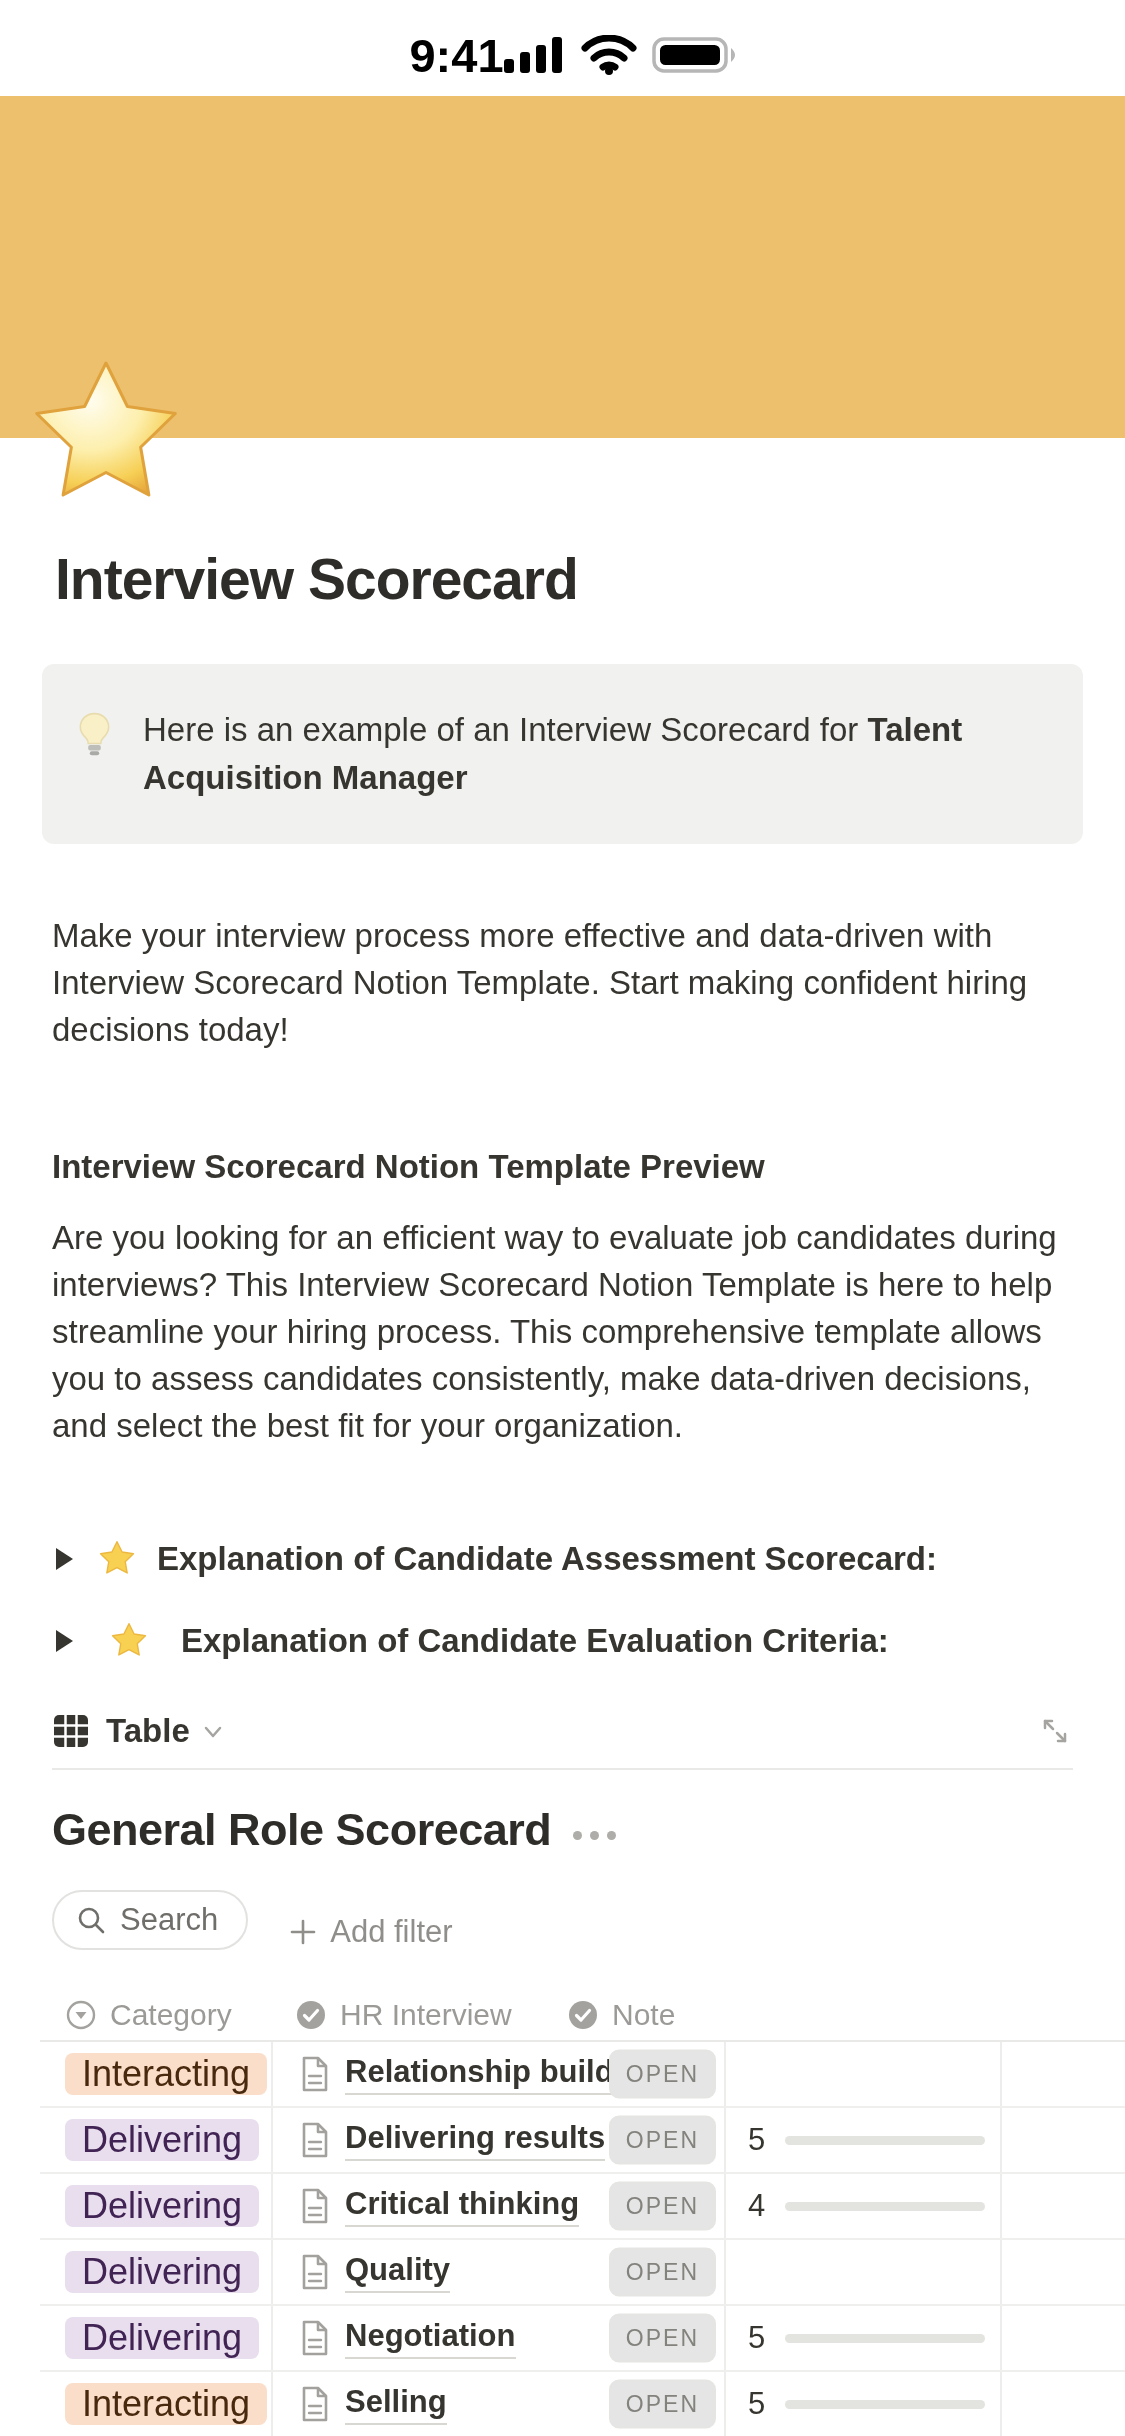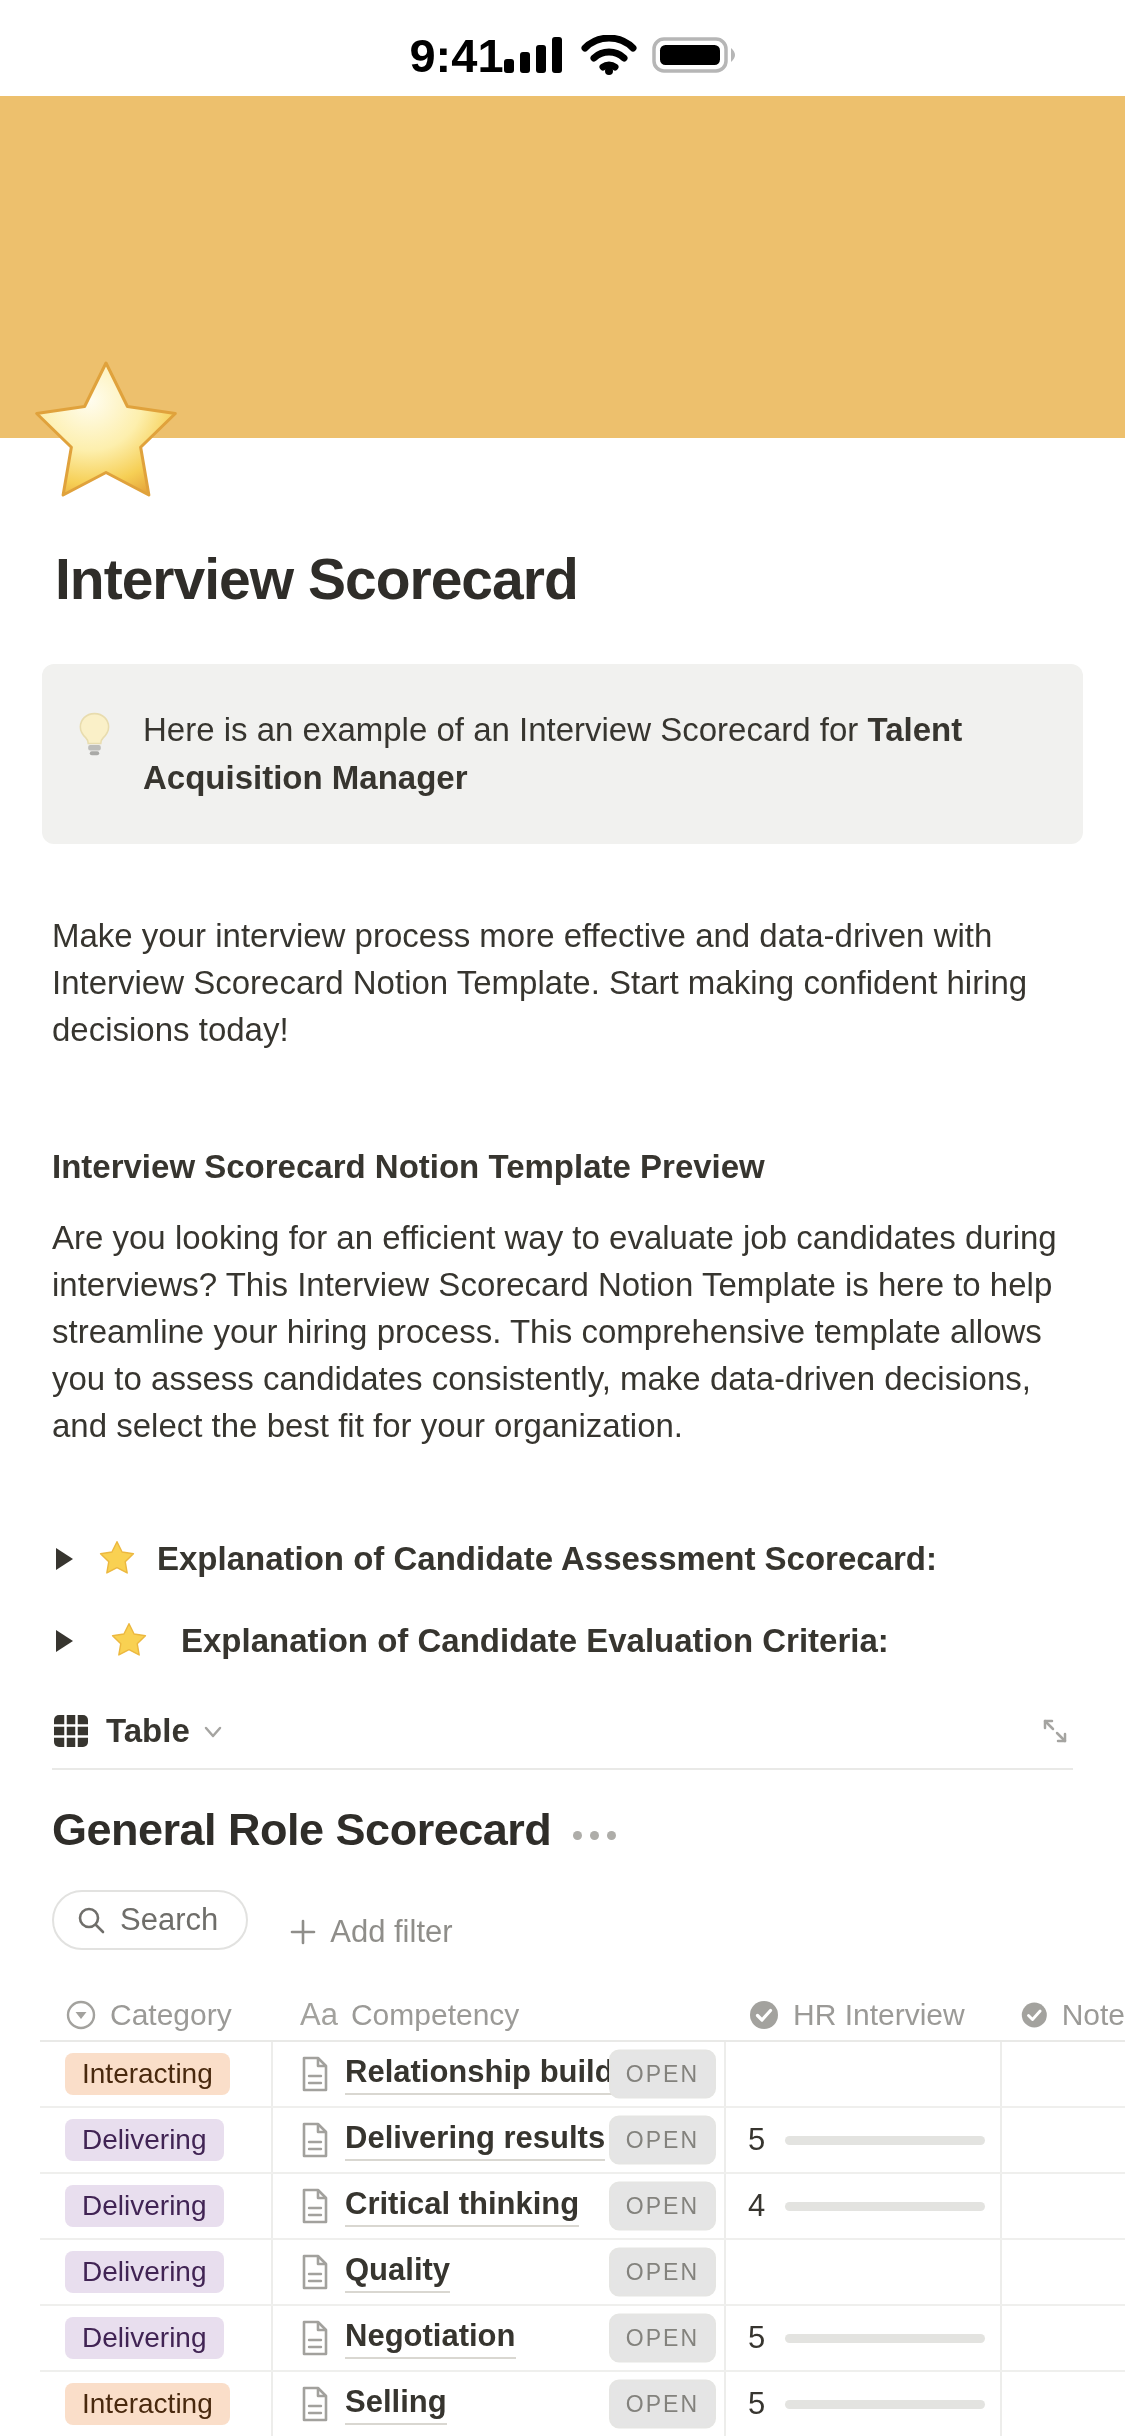--- a/index.html
+++ b/index.html
@@ -54,21 +54,21 @@
   .hc-hr{width:276px;padding-left:22px;}
   .hc-note{flex:1;padding-left:18px;overflow:hidden;white-space:nowrap;}
   .aa{font-size:31px;color:#a3a29e;}
   .t-body{border-top:2px solid var(--divider);}
   .t-row{display:flex;align-items:stretch;height:64px;border-bottom:2px solid #efefed;}
   .cell{display:flex;align-items:center;box-sizing:border-box;}
   .c-cat{width:233px;padding-left:25px;border-right:2px solid #ededeb;}
   .c-comp{width:453px;padding-left:27px;border-right:2px solid #ededeb;position:relative;}
   .c-hr{width:276px;padding-left:22px;border-right:2px solid #ededeb;}
   .c-note{flex:1;}
-  .tag{font-size:28px;line-height:28px;padding:7px 17px;border-radius:8px;white-space:nowrap;}
+  .tag{font-size:36px;line-height:28px;padding:7px 17px;border-radius:8px;white-space:nowrap;}
   .tag-orange{background:var(--tag_orange_bg);color:var(--tag_orange_text);}
   .tag-purple{background:var(--tag_purple_bg);color:var(--tag_purple_text);}
   .doc-ic{flex:0 0 auto;margin-right:15px;}
   .comp-link{font-size:31px;font-weight:600;color:#37352f;border-bottom:2px solid #d9d7d1;
     padding-bottom:3px;white-space:nowrap;}
   .open-btn{position:absolute;right:8px;top:50%;transform:translateY(-50%);
     border:2px solid var(--open_border);border-radius:10px;background:#e5e5e5;
     font-size:23px;letter-spacing:2px;color:var(--open_text);padding:11px 15px;
     font-family:inherit;line-height:1;}
   .score-num{font-size:31px;color:#37352f;min-width:22px;}
@@ -198,24 +198,20 @@
 
   <div class="nt-table">
     <div class="t-head">
       <span class="hc hc-cat">
         <svg width="32" height="32" viewBox="0 0 32 32">
           <circle cx="16" cy="16" r="13" fill="none" stroke="#a3a29e" stroke-width="2.4"></circle>
           <polygon points="10.5,13 21.5,13 16,20" fill="#a3a29e"></polygon>
         </svg>
         <span>Category</span>
       </span>
-      <span class="hc hc-comp">
-        <span class="aa">Aa</span>
-        <span>Competency</span>
-      </span>
       <span class="hc hc-hr">
         <svg width="32" height="32" viewBox="0 0 32 32">
           <circle cx="16" cy="16" r="14" fill="#a3a29e"></circle>
           <polyline points="9.5,16.5 14,21 22.5,11.5" fill="none" stroke="#fff" stroke-width="3.2" stroke-linecap="round" stroke-linejoin="round"></polyline>
         </svg>
         <span>HR Interview</span>
       </span>
       <span class="hc hc-note">
         <svg width="32" height="32" viewBox="0 0 32 32">
           <circle cx="16" cy="16" r="14" fill="#a3a29e"></circle>

